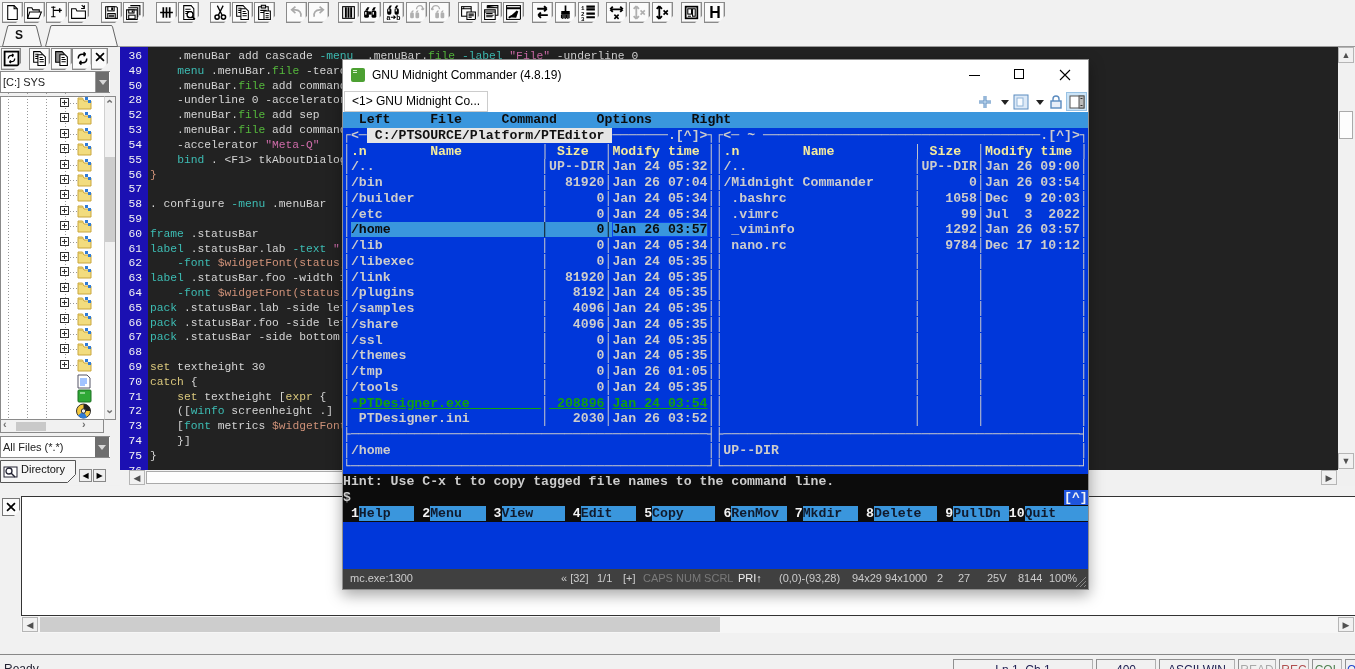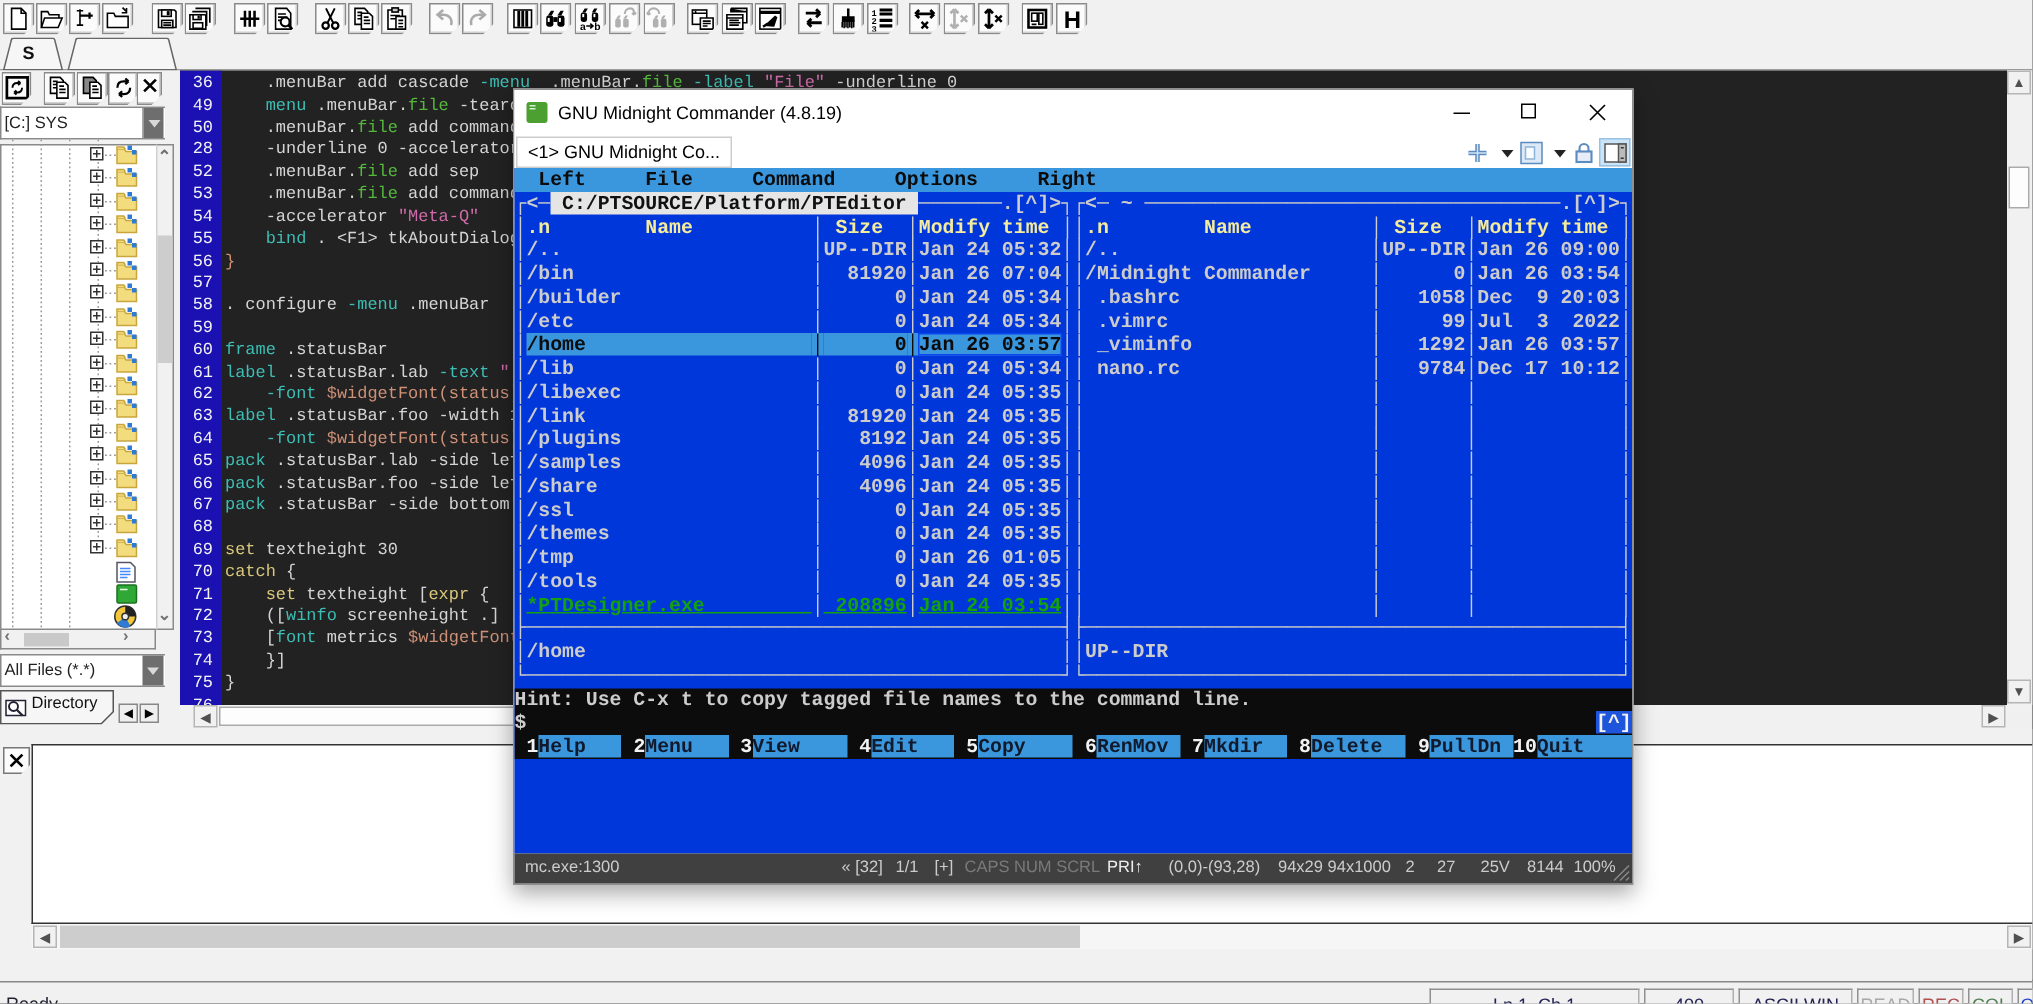--- a/index.html
+++ b/index.html
@@ -653,20 +653,21 @@
 <pre class="row "><span class="f">│</span>/libexec                <span class="f">│</span>      0<span class="f">│</span>Jan 24 05:35<span class="f">│</span><span class="f">│</span>                        <span class="f">│</span>       <span class="f">│</span>            <span class="f">│</span></pre>
 <pre class="row "><span class="f">│</span>/link                   <span class="f">│</span>  81920<span class="f">│</span>Jan 24 05:35<span class="f">│</span><span class="f">│</span>                        <span class="f">│</span>       <span class="f">│</span>            <span class="f">│</span></pre>
 <pre class="row "><span class="f">│</span>/plugins                <span class="f">│</span>   8192<span class="f">│</span>Jan 24 05:35<span class="f">│</span><span class="f">│</span>                        <span class="f">│</span>       <span class="f">│</span>            <span class="f">│</span></pre>
 <pre class="row "><span class="f">│</span>/samples                <span class="f">│</span>   4096<span class="f">│</span>Jan 24 05:35<span class="f">│</span><span class="f">│</span>                        <span class="f">│</span>       <span class="f">│</span>            <span class="f">│</span></pre>
 <pre class="row "><span class="f">│</span>/share                  <span class="f">│</span>   4096<span class="f">│</span>Jan 24 05:35<span class="f">│</span><span class="f">│</span>                        <span class="f">│</span>       <span class="f">│</span>            <span class="f">│</span></pre>
 <pre class="row "><span class="f">│</span>/ssl                    <span class="f">│</span>      0<span class="f">│</span>Jan 24 05:35<span class="f">│</span><span class="f">│</span>                        <span class="f">│</span>       <span class="f">│</span>            <span class="f">│</span></pre>
 <pre class="row "><span class="f">│</span>/themes                 <span class="f">│</span>      0<span class="f">│</span>Jan 24 05:35<span class="f">│</span><span class="f">│</span>                        <span class="f">│</span>       <span class="f">│</span>            <span class="f">│</span></pre>
 <pre class="row "><span class="f">│</span>/tmp                    <span class="f">│</span>      0<span class="f">│</span>Jan 26 01:05<span class="f">│</span><span class="f">│</span>                        <span class="f">│</span>       <span class="f">│</span>            <span class="f">│</span></pre>
 <pre class="row "><span class="f">│</span>/tools                  <span class="f">│</span>      0<span class="f">│</span>Jan 24 05:35<span class="f">│</span><span class="f">│</span>                        <span class="f">│</span>       <span class="f">│</span>            <span class="f">│</span></pre>
 <pre class="row "><span class="f">│</span><span class="g">*PTDesigner.exe         </span><span class="f">│</span><span class="g"> 208896</span><span class="f">│</span><span class="g">Jan 24 03:54</span><span class="f">│</span><span class="f">│</span>                        <span class="f">│</span>       <span class="f">│</span>            <span class="f">│</span></pre>
+<pre class="row "><span class="f">│</span> PTDesigner.ini         <span class="f">│</span>   2030<span class="f">│</span>Jan 26 03:52<span class="f">│</span><span class="f">│</span>                        <span class="f">│</span>       <span class="f">│</span>            <span class="f">│</span></pre>
 <pre class="row "><span class="f">├─────────────────────────────────────────────┤</span><span class="f">├─────────────────────────────────────────────┤</span></pre>
 <pre class="row "><span class="f">│</span>/home                                        <span class="f">│</span><span class="f">│</span>UP--DIR                                      <span class="f">│</span></pre>
 <pre class="row "><span class="f">└─────────────────────────────────────────────┘</span><span class="f">└─────────────────────────────────────────────┘</span></pre>
 <pre class="row blk">Hint: Use C-x t to copy tagged file names to the command line.                                </pre>
 <pre class="row blk">$                                                                                          <span class="up">[^]</span></pre>
 <pre class="row blk"><span class="fknum"> 1</span><span class="fklab">Help   </span><span class="fknum"> 2</span><span class="fklab">Menu   </span><span class="fknum"> 3</span><span class="fklab">View    </span><span class="fknum"> 4</span><span class="fklab">Edit   </span><span class="fknum"> 5</span><span class="fklab">Copy    </span><span class="fknum"> 6</span><span class="fklab">RenMov </span><span class="fknum"> 7</span><span class="fklab">Mkdir  </span><span class="fknum"> 8</span><span class="fklab">Delete  </span><span class="fknum"> 9</span><span class="fklab">PullDn </span><span class="fknum">10</span><span class="fklab">Quit    </span></pre>
 </div>
 <div id="mcstatus">
 <span style="left:7px">mc.exe:1300</span>
 <span style="left:218px">« [32]</span>

